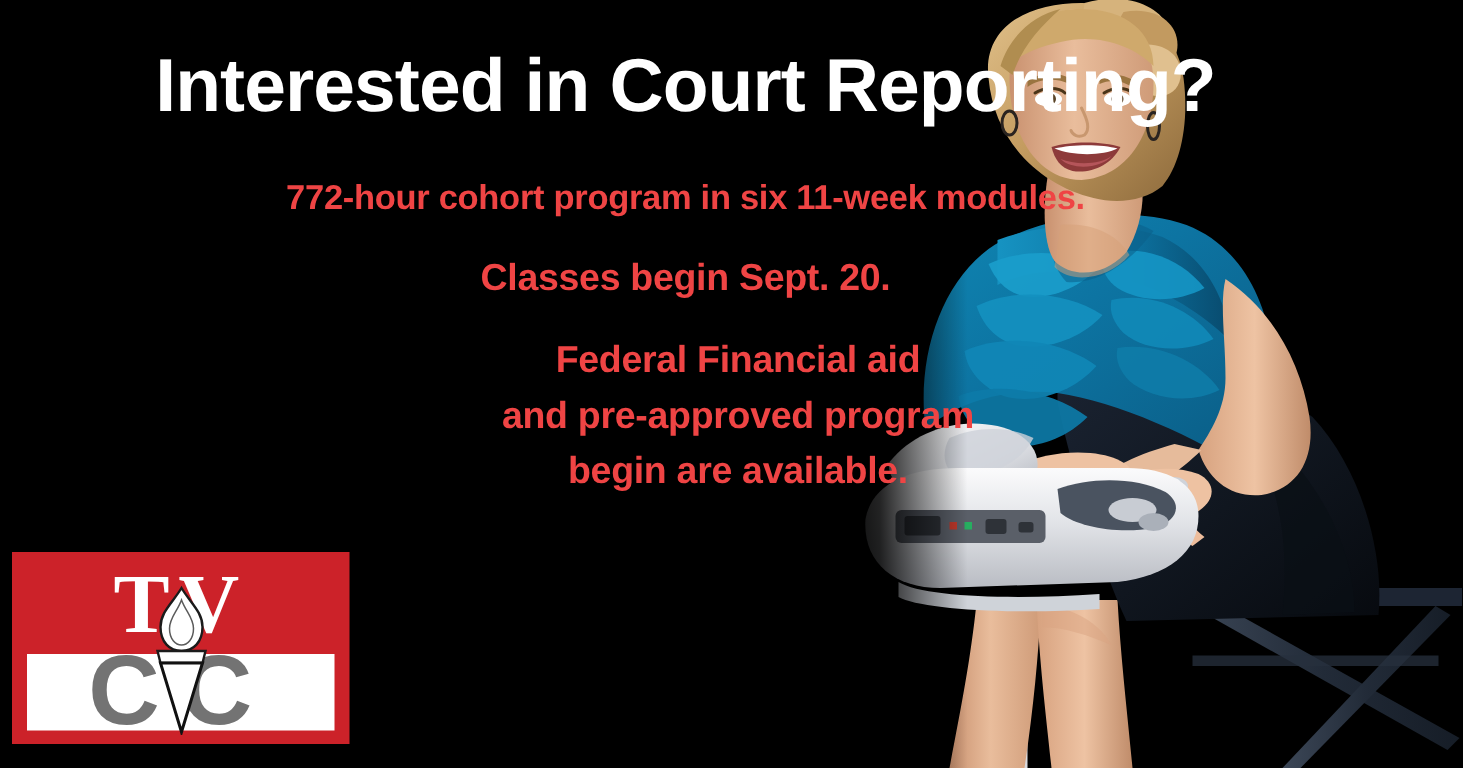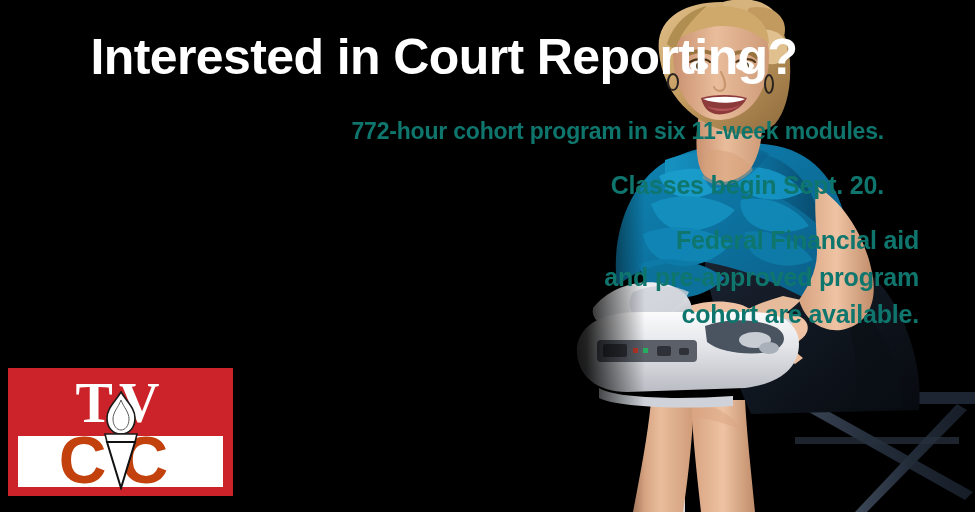--- a/index.html
+++ b/index.html
@@ -13,21 +13,21 @@
     width: 975px;
     height: 512px;
     background: #000000;
     overflow: hidden;
     font-family: "Liberation Sans", sans-serif;
   }
 
   
   .text-block {
     position: absolute;
-    left: 4px;
+    left: 17px;
     top: 0;
     width: 880px;
     height: 360px;
     z-index: 40;
     pointer-events: none;
   }
   .headline {
     position: absolute;
     left: 0;
     top: 32px;
@@ -37,22 +37,22 @@
     font-family: "Liberation Sans", sans-serif;
     font-weight: bold;
     font-size: 50px;
     letter-spacing: -0.6px;
     line-height: 1.0;
     white-space: nowrap;
   }
   .subline {
     position: absolute;
     width: 880px;
-    text-align: right;
-    color: #0f766e;
+    text-align: center;
+    color: #ef4444;
     font-family: "Liberation Sans", sans-serif;
     font-weight: bold;
     line-height: 1.25;
     white-space: nowrap;
   }
   .sub-1 {
     top: 117px;
     font-size: 23px;
     letter-spacing: -0.2px;
   }
@@ -113,21 +113,21 @@
     letter-spacing: 6px;
     line-height: 0.85;
   }
   .logo-cc {
     position: absolute;
     left: 0;
     top: 50%;
     transform: translateY(-52%);
     width: 100%;
     text-align: center;
-    color: #c2410c;
+    color: #737373;
     font-family: "Liberation Sans", sans-serif;
     font-weight: bold;
     font-size: 66px;
     letter-spacing: 14px;
     line-height: 0.85;
   }
   .torch {
     position: absolute;
     left: 50%;
     transform: translateX(-50%);
@@ -367,21 +367,21 @@
     <div class="fade-left"></div>
   </div>
 
   <div class="text-block">
     <div class="headline">Interested in Court Reporting?</div>
     <div class="subline sub-1">772-hour cohort program in six 11-week modules.</div>
     <div class="subline sub-2">Classes begin Sept. 20.</div>
     <div class="subline sub-3">
       <span>Federal Financial aid</span><br>
       <span>and pre-approved program</span><br>
-      <span>cohort are available.</span>
+      <span>begin are available.</span>
     </div>
   </div>
 
   <div class="logo">
     <div class="logo-top">
       <div class="logo-tv">TV</div>
     </div>
     <div class="logo-bottom">
       <div class="logo-cc">CC</div>
     </div>

